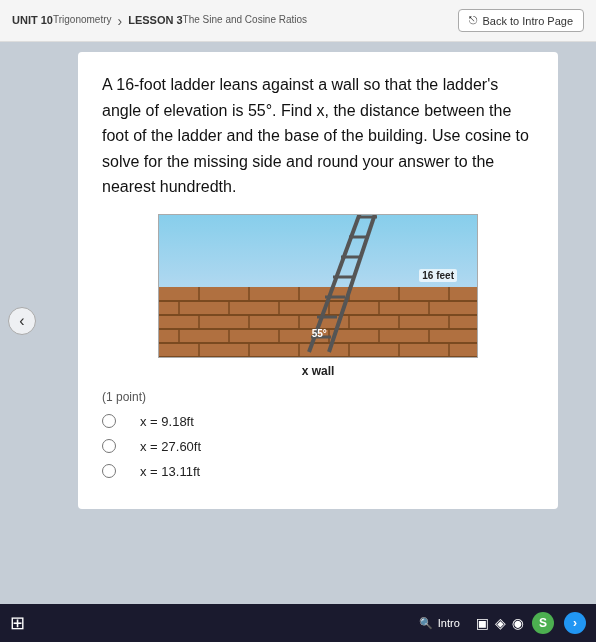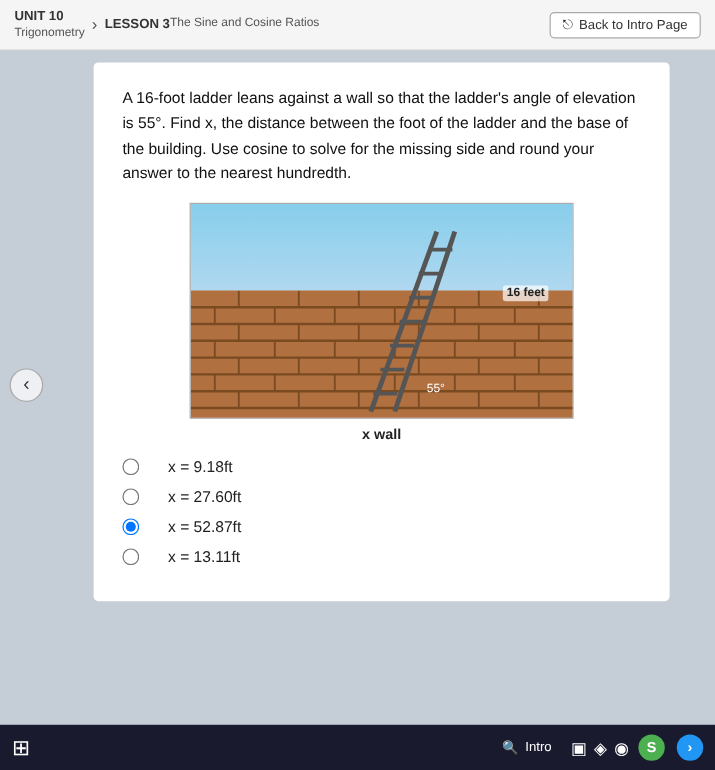--- a/index.html
+++ b/index.html
@@ -24,21 +24,21 @@
     }
     .breadcrumb {
       display: flex;
       align-items: center;
       gap: 6px;
       font-size: 12px;
       color: #333;
     }
     .breadcrumb-unit {
       display: flex;
-      flex-direction: column;
+      flex-direction: row;
       font-size: 11px;
       line-height: 1.3;
     }
     .breadcrumb-unit .label {
       font-weight: bold;
       font-size: 11px;
     }
     .breadcrumb-unit .sub {
       font-size: 10px;
       color: #555;
@@ -83,30 +83,30 @@
     
     .card {
       background: white;
       border-radius: 4px;
       padding: 20px 24px;
       max-width: 480px;
       margin: 0 auto;
     }
 
     .question-text {
-      font-size: 13px;
+      font-size: 16px;
       line-height: 1.6;
       color: #111;
       margin-bottom: 14px;
     }
 
     
     .image-area {
       width: 320px;
-      height: 180px;
+      height: 144px;
       background: linear-gradient(180deg, #87CEEB 0%, #87CEEB 40%, #c0855a 40%, #b07040 100%);
       border: 1px solid #aaa;
       position: relative;
       margin: 0 auto 6px auto;
       overflow: hidden;
     }
 
     
     .annotation-16ft {
       position: absolute;
@@ -117,23 +117,22 @@
       color: #222;
       background: rgba(255,255,255,0.7);
       padding: 1px 3px;
       border-radius: 2px;
     }
     .annotation-55 {
       position: absolute;
       bottom: 18px;
       left: 48%;
       font-size: 10px;
-      font-weight: normal;
-      color: white;
-      margin-left: 44px;
+      font-weight: bold;
+      color: white;
     }
     .annotation-xfeet {
       text-align: center;
       font-size: 12px;
       font-weight: bold;
       color: #222;
       margin-bottom: 12px;
     }
 
     
@@ -337,32 +336,29 @@
         <line x1="78" y1="20" x2="98" y2="20" stroke="#555" stroke-width="3"></line>
       </svg>
 
       <div class="annotation-16ft">16 feet</div>
 
       <div class="annotation-55">55°</div>
     </div>
 
     <p class="annotation-xfeet">x wall</p>
 
+    <p class="points-label">(1 point)</p>
 
     <div class="answer-option">
       <input type="radio" name="answer" style="">
       <label>x = 9.18ft</label>
     </div>
     <div class="answer-option">
       <input type="radio" name="answer" style="">
       <label>x = 27.60ft</label>
-    </div>
-    <div class="answer-option">
-      <input type="radio" name="answer" checked="" style="">
-      <label>x = 52.87ft</label>
     </div>
     <div class="answer-option">
       <input type="radio" name="answer" style="">
       <label>x = 13.11ft</label>
     </div>
   </div>
 </div>
 
 <div class="taskbar">
   <span class="windows-icon">⊞</span>

